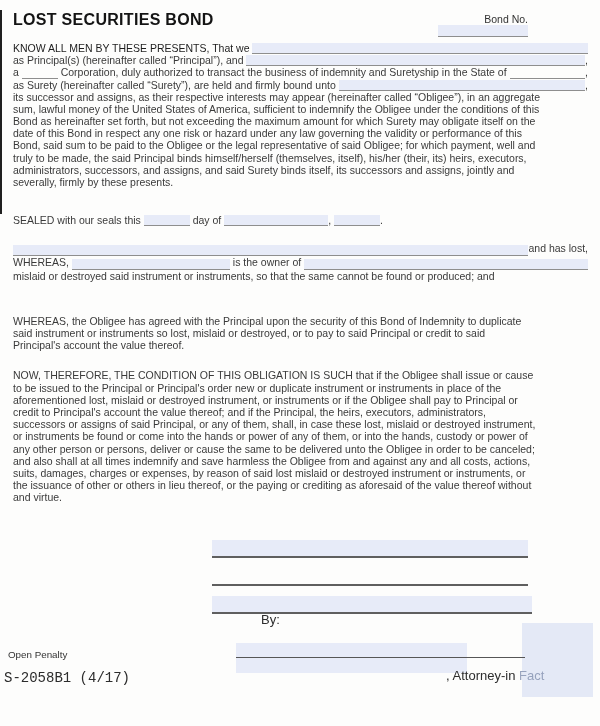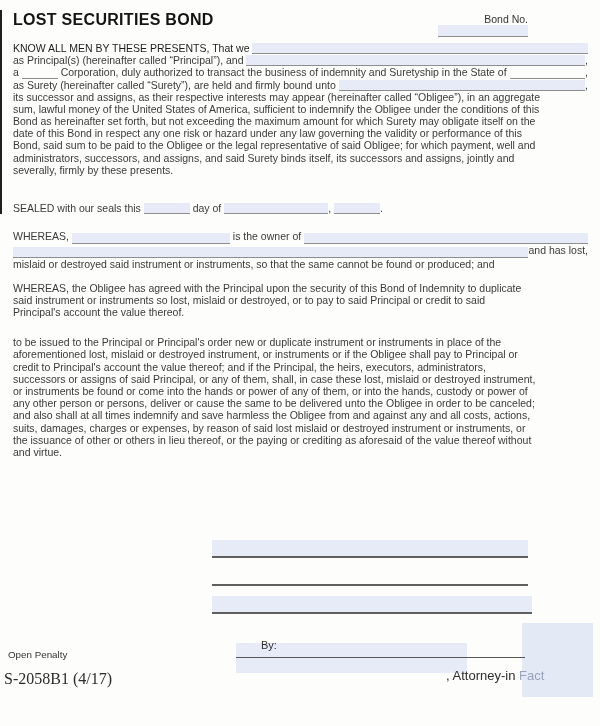--- a/index.html
+++ b/index.html
@@ -16,35 +16,35 @@
   .content{position:absolute;left:13px;top:42px;width:575px;}
   .line{display:flex;align-items:flex-end;height:12.2px;line-height:12.2px;font-size:10.5px;white-space:pre;}
   .line .b{font-weight:normal;color:#1d1d1d;}
   .blank{height:11px;border-bottom:1px solid #8e8e8e;box-sizing:border-box;background:transparent;}
   .blank.hl{background:#e7ebf8;}
   .blank.fill{flex:1 1 auto;min-width:24px;}
 
   .para.sealed{margin-top:26px;}
   .para.whereas-owner{margin-top:16px;}
   .para.whereas-owner .line{height:13.8px;line-height:13.8px;}
-  .para.whereas-obligee{margin-top:10px;}
+  .para.whereas-obligee{margin-top:31px;}
   .para.condition{margin-top:18px;}
 
   .signature-block{position:absolute;left:212px;top:540px;width:316px;}
   .sig-line{height:16px;border-bottom:2px solid #5f5f5f;margin-bottom:10px;}
   .sig-line.hl{background:#e7ebf8;}
   .sig-line:nth-child(3){width:320px;}
 
   .open-penalty{position:absolute;left:8px;top:649px;font-size:9.8px;color:#333;text-align:right;}
-  .form-number{position:absolute;left:4px;top:670px;font-size:16px;color:#2c2c2c;font-family:Liberation Serif, serif;}
+  .form-number{position:absolute;left:4px;top:670px;font-size:14px;color:#2c2c2c;font-family:Liberation Mono, monospace;}
 
   .corner-rect{position:absolute;left:522px;top:623px;width:71px;height:74px;background:#e4e9f6;}
   .by-field{position:absolute;left:236px;top:643px;width:231px;height:30px;background:#e7ebf8;}
   .by-line{position:absolute;left:236px;top:657px;width:289px;height:0;border-top:1.5px solid #565656;}
-  .by-label{position:absolute;left:213px;top:639px;font-size:11px;color:#2d2d2d;padding-left:48px;}
+  .by-label{position:absolute;left:213px;top:612px;font-size:13px;color:#2d2d2d;padding-left:48px;}
   .attorney{position:absolute;left:446px;top:668px;font-size:13px;white-space:pre;color:#2d2d2d;}
   .attorney .light{color:#96a2bd;}
 </style>
 </head>
 <body>
 
 <div class="edge-bar"></div>
 
 <div class="title">LOST SECURITIES BOND</div>
 
@@ -57,37 +57,39 @@
     <div class="para opening">
       <div class="line"><span class="b">KNOW ALL MEN BY THESE PRESENTS, That we </span><span class="blank hl fill"></span></div>
       <div class="line"><span>as Principal(s) (hereinafter called “Principal”), and </span><span class="blank hl fill"></span><span>,</span></div>
       <div class="line"><span>a </span><span class="blank" style="width: 36px;"></span><span> Corporation, duly authorized to transact the business of indemnity and Suretyship in the State of </span><span class="blank fill"></span><span>,</span></div>
       <div class="line"><span>as Surety (hereinafter called “Surety”), are held and firmly bound unto </span><span class="blank hl fill"></span><span>,</span></div>
       <div class="line"><span>its successor and assigns, as their respective interests may appear (hereinafter called “Obligee”), in an aggregate</span></div>
       <div class="line"><span>sum, lawful money of the United States of America, sufficient to indemnify the Obligee under the conditions of this</span></div>
       <div class="line"><span>Bond as hereinafter set forth, but not exceeding the maximum amount for which Surety may obligate itself on the</span></div>
       <div class="line"><span>date of this Bond in respect any one risk or hazard under any law governing the validity or performance of this</span></div>
       <div class="line"><span>Bond, said sum to be paid to the Obligee or the legal representative of said Obligee; for which payment, well and</span></div>
+      <div class="line"><span>truly to be made, the said Principal binds himself/herself (themselves, itself), his/her (their, its) heirs, executors,</span></div>
       <div class="line"><span>administrators, successors, and assigns, and said Surety binds itself, its successors and assigns, jointly and</span></div>
       <div class="line"><span>severally, firmly by these presents.</span></div>
     </div>
     <div class="para sealed">
       <div class="line"><span>SEALED with our seals this </span><span class="blank hl" style="width: 46px;"></span><span> day of </span><span class="blank hl" style="width: 104px;"></span><span>, </span><span class="blank hl" style="width: 46px;"></span><span>.</span></div>
     </div>
     <div class="para whereas-owner">
+      <div class="line"><span class="blank hl fill"></span><span>and has lost,</span></div>
       <div class="line"><span>WHEREAS, </span><span class="blank hl" style="width: 158px;"></span><span> is the owner of </span><span class="blank hl fill"></span></div>
-      <div class="line"><span class="blank hl fill"></span><span>and has lost,</span></div>
       <div class="line"><span>mislaid or destroyed said instrument or instruments, so that the same cannot be found or produced; and</span></div>
     </div>
     <div class="para whereas-obligee">
       <div class="line"><span>WHEREAS, the Obligee has agreed with the Principal upon the security of this Bond of Indemnity to duplicate</span></div>
       <div class="line"><span>said instrument or instruments so lost, mislaid or destroyed, or to pay to said Principal or credit to said</span></div>
       <div class="line"><span>Principal's account the value thereof.</span></div>
     </div>
     <div class="para condition">
+      <div class="line"><span>NOW, THEREFORE, THE CONDITION OF THIS OBLIGATION IS SUCH that if the Obligee shall issue or cause</span></div>
       <div class="line"><span>to be issued to the Principal or Principal's order new or duplicate instrument or instruments in place of the</span></div>
       <div class="line"><span>aforementioned lost, mislaid or destroyed instrument, or instruments or if the Obligee shall pay to Principal or</span></div>
       <div class="line"><span>credit to Principal's account the value thereof; and if the Principal, the heirs, executors, administrators,</span></div>
       <div class="line"><span>successors or assigns of said Principal, or any of them, shall, in case these lost, mislaid or destroyed instrument,</span></div>
       <div class="line"><span>or instruments be found or come into the hands or power of any of them, or into the hands, custody or power of</span></div>
       <div class="line"><span>any other person or persons, deliver or cause the same to be delivered unto the Obligee in order to be canceled;</span></div>
       <div class="line"><span>and also shall at all times indemnify and save harmless the Obligee from and against any and all costs, actions,</span></div>
       <div class="line"><span>suits, damages, charges or expenses, by reason of said lost mislaid or destroyed instrument or instruments, or</span></div>
       <div class="line"><span>the issuance of other or others in lieu thereof, or the paying or crediting as aforesaid of the value thereof without</span></div>
       <div class="line"><span>and virtue.</span></div>

